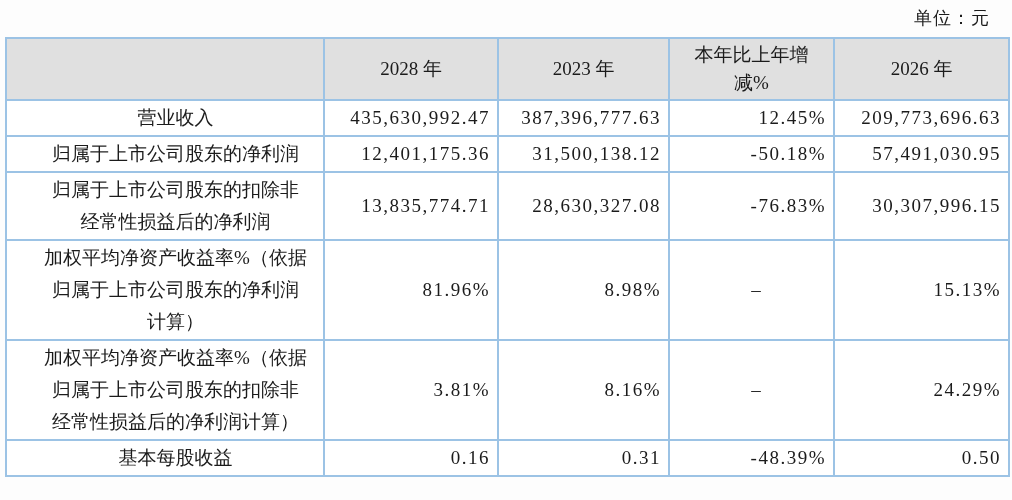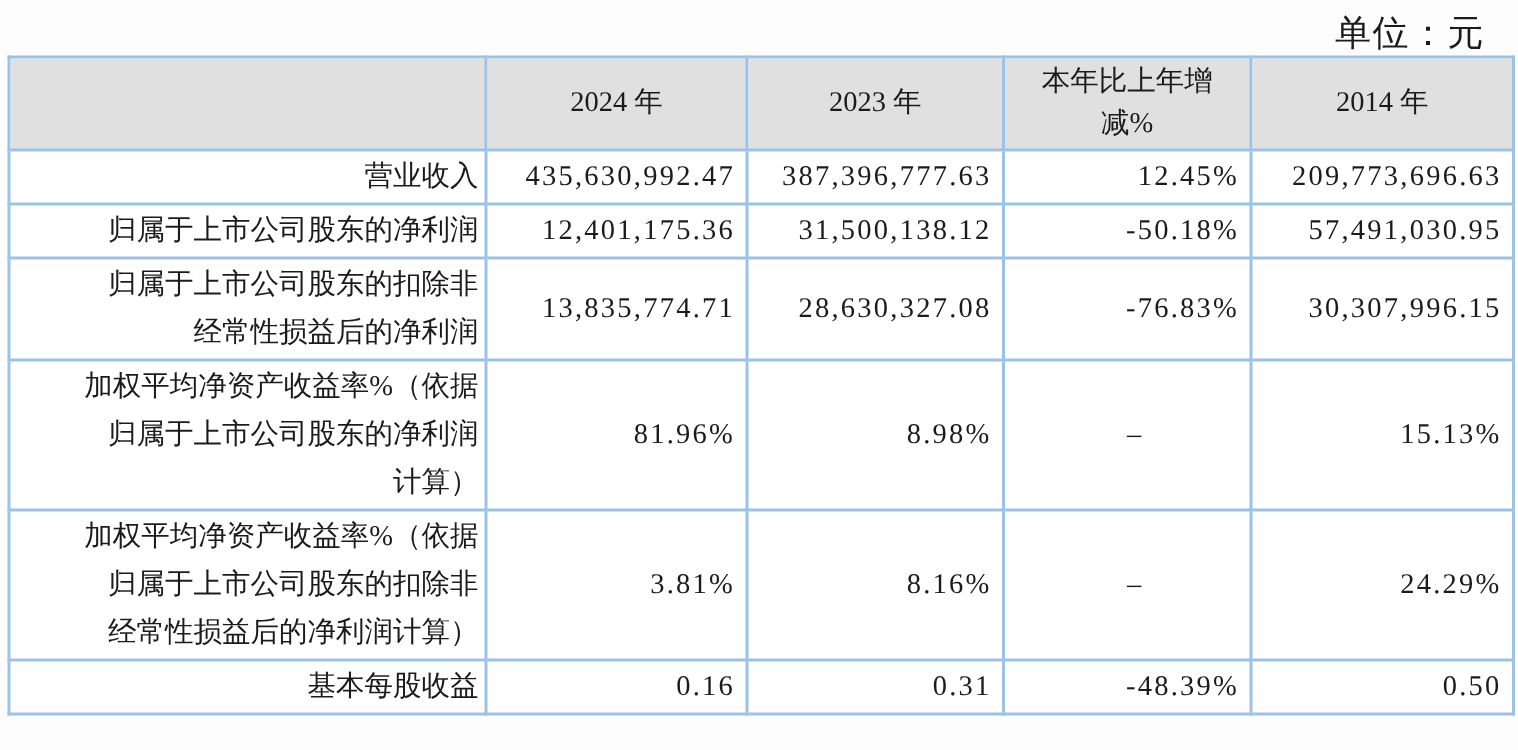--- a/index.html
+++ b/index.html
@@ -9,21 +9,21 @@
   }
   *{box-sizing:border-box;}
   html,body{margin:0;padding:0;}
   body{
     width:1012px;height:500px;position:relative;overflow:hidden;
     background:#fdfdfd;color:var(--ink);
     font-family:"Liberation Serif","DejaVu Serif",serif;
   }
   .unit-label{
     position:absolute;top:6px;right:22px;
-    font-size:24px;letter-spacing:1px;
+    font-size:18px;letter-spacing:1px;
   }
   table.fin{
     position:absolute;left:5px;top:37px;width:1003px;
     border-collapse:collapse;table-layout:fixed;
     background:#ffffff;
   }
   table.fin th,table.fin td{
     border:2px solid var(--border);
     font-size:19px;font-weight:normal;
     vertical-align:middle;
@@ -33,21 +33,21 @@
   }
   table.fin th{
     background:var(--header-bg);
     text-align:center;
     line-height:28px;
     padding:2px 4px;
     height:60px;
     white-space:pre-line;
   }
   table.fin td.label{
-    text-align:right;
+    text-align:center;
     padding-left:25px;padding-right:4px;
     white-space:pre-line;
     margin-top:36px;
   }
   table.fin td.num{
     text-align:right;
     letter-spacing:1.5px;
     padding-left:16px;
   }
   table.fin td.num.dash{
@@ -65,25 +65,25 @@
   <colgroup>
     <col style="width:318px">
     <col style="width:174px">
     <col style="width:171px">
     <col style="width:165px">
     <col style="width:175px">
   </colgroup>
   <thead>
     <tr>
         <th></th>
-        <th>2024 年</th>
+        <th>2028 年</th>
         <th>2023 年</th>
         <th>本年比上年增
 减%</th>
-        <th>2014 年</th>
+        <th>2026 年</th>
       </tr>
   </thead>
   <tbody>
       <tr>
         <td class="label">营业收入</td>
         <td class="num">435,630,992.47</td>
         <td class="num">387,396,777.63</td>
         <td class="num">12.45%</td>
         <td class="num">209,773,696.63</td>
       </tr>

